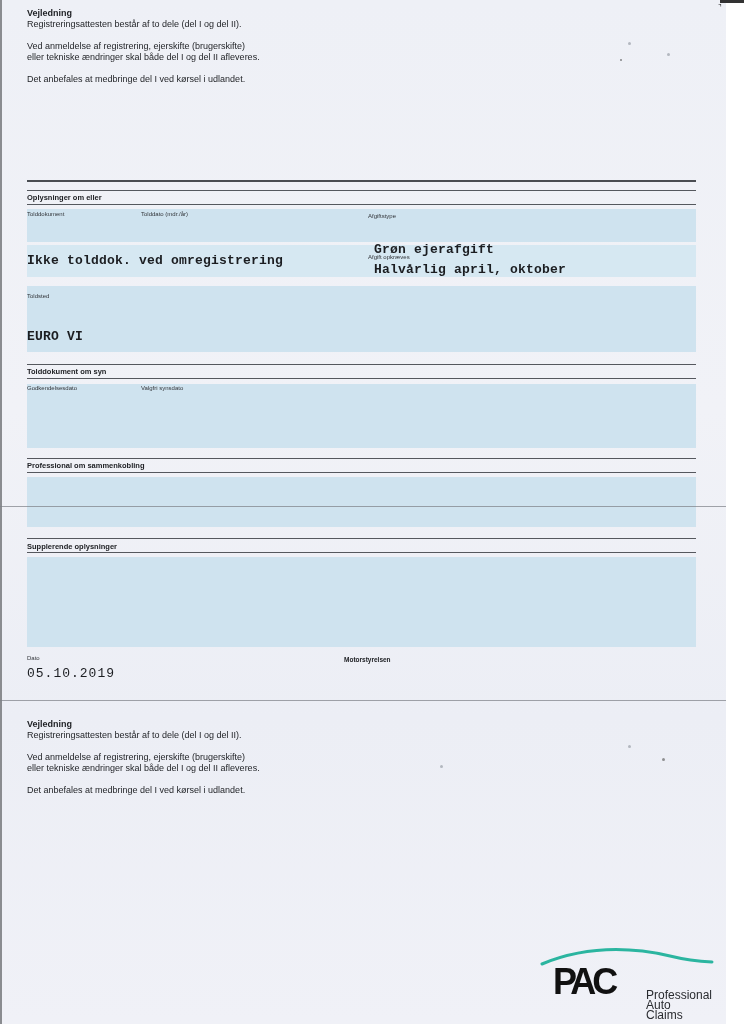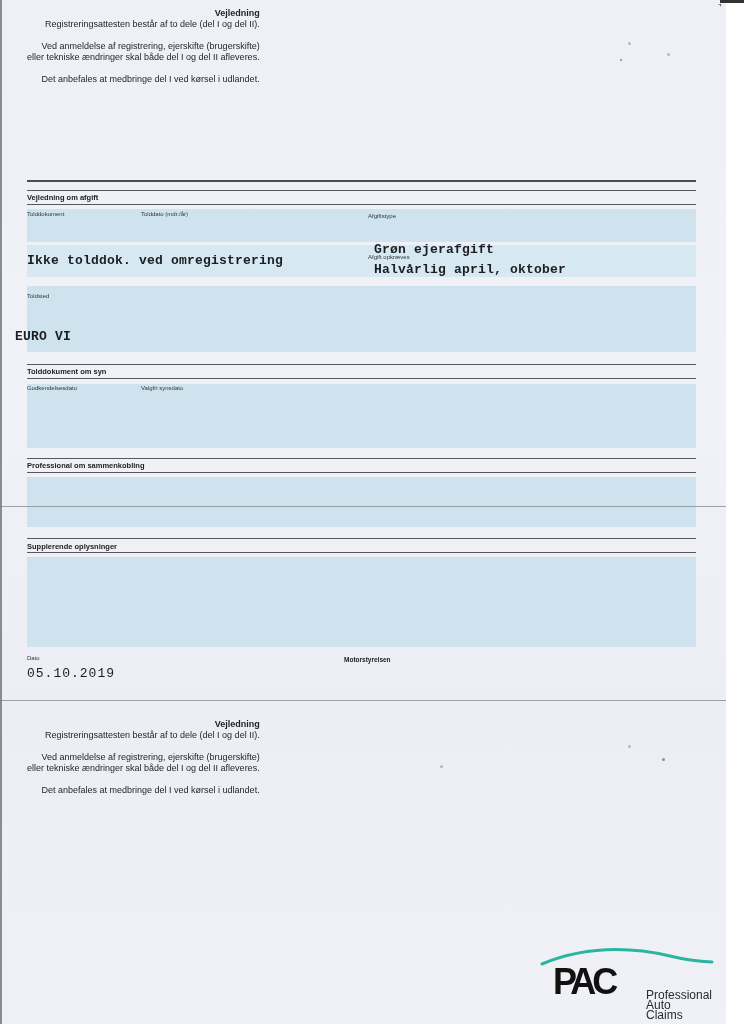--- a/index.html
+++ b/index.html
@@ -19,21 +19,21 @@
       position: absolute; left: 720px; top: 0; width: 24px; height: 3px; background: #333;
     }
     .corner-mark {
       position: absolute; left: 718px; top: 3px; font-size: 8px; color: #222;
     }
     .fold {
       position: absolute; left: 0; width: 726px; height: 1px; background: #7c7f86; opacity: .7;
     }
     .guide { position: absolute; left: 27px; font-size: 9px; line-height: 11px; color: #1e2024; }
     .guide .title { font-weight: bold; font-size: 9px; }
-    .guide p { margin: 0; text-align: right; }
+    .guide p { margin: 0; }
     .guide .gap { height: 11px; }
 
     .hr { position: absolute; left: 27px; width: 669px; height: 1px; background: #55585e; }
     .hr.thick { height: 2px; background: #4a4d52; }
     .section-title {
       position: absolute; left: 27px; font-size: 7.5px; font-weight: bold; color: #202226;
     }
     .band { position: absolute; left: 27px; width: 669px; background: #cfe3ef; }
     .band.light { background: #d6e8f2; }
     .lbl { position: absolute; font-size: 6px; color: #33363b; }
@@ -70,38 +70,38 @@
   <div class="gap"></div>
   <p>Det anbefales at medbringe del I ved kørsel i udlandet.</p>
 </div>
 
 <span class="speck" style="left:628px;top:42px;"></span>
 <span class="speck" style="left:667px;top:53px;"></span>
 <span class="speck" style="left:620px;top:59px;background:#555;width:2px;height:2px;"></span>
 
 <div class="hr thick" style="top:180px;"></div>
 <div class="hr" style="top:190px;"></div>
-<div class="section-title" style="top:193px;">Vejledning om afgift</div>
+<div class="section-title" style="top:193px;">Oplysninger om eller</div>
 <div class="hr" style="top:204px;"></div>
 
 <div class="band" style="top:209px;height:33px;"></div>
 <div class="band light" style="top:245px;height:32px;"></div>
 <div class="band" style="top:286px;height:66px;"></div>
 
 <div class="lbl" style="left:27px;top:211px;">Tolddokument</div>
 <div class="lbl" style="left:141px;top:211px;">Tolddato (mdr./år)</div>
 <div class="lbl" style="left:368px;top:213px;">Afgiftstype</div>
 <div class="mono" style="left:374px;top:222px;margin-top:20px;">Grøn ejerafgift</div>
 
 <div class="mono" style="left:27px;top:253px;">Ikke tolddok. ved omregistrering</div>
 <div class="lbl" style="left:368px;top:254px;">Afgift opkræves</div>
 <div class="mono" style="left:374px;top:262px;text-align:right;">Halvårlig april, oktober</div>
 
 <div class="lbl" style="left:27px;top:293px;">Toldsted</div>
-<div class="mono" style="left:15px;top:329px;">EURO VI</div>
+<div class="mono" style="left:27px;top:329px;">EURO VI</div>
 
 <div class="hr" style="top:364px;"></div>
 <div class="section-title" style="top:367px;">Tolddokument om syn</div>
 <div class="hr" style="top:378px;"></div>
 <div class="band" style="top:384px;height:64px;"></div>
 <div class="lbl" style="left:27px;top:385px;">Godkendelsesdato</div>
 <div class="lbl" style="left:141px;top:385px;">Valgfri synsdato</div>
 
 <div class="hr" style="top:458px;"></div>
 <div class="section-title" style="top:461px;">Professional om sammenkobling</div>

